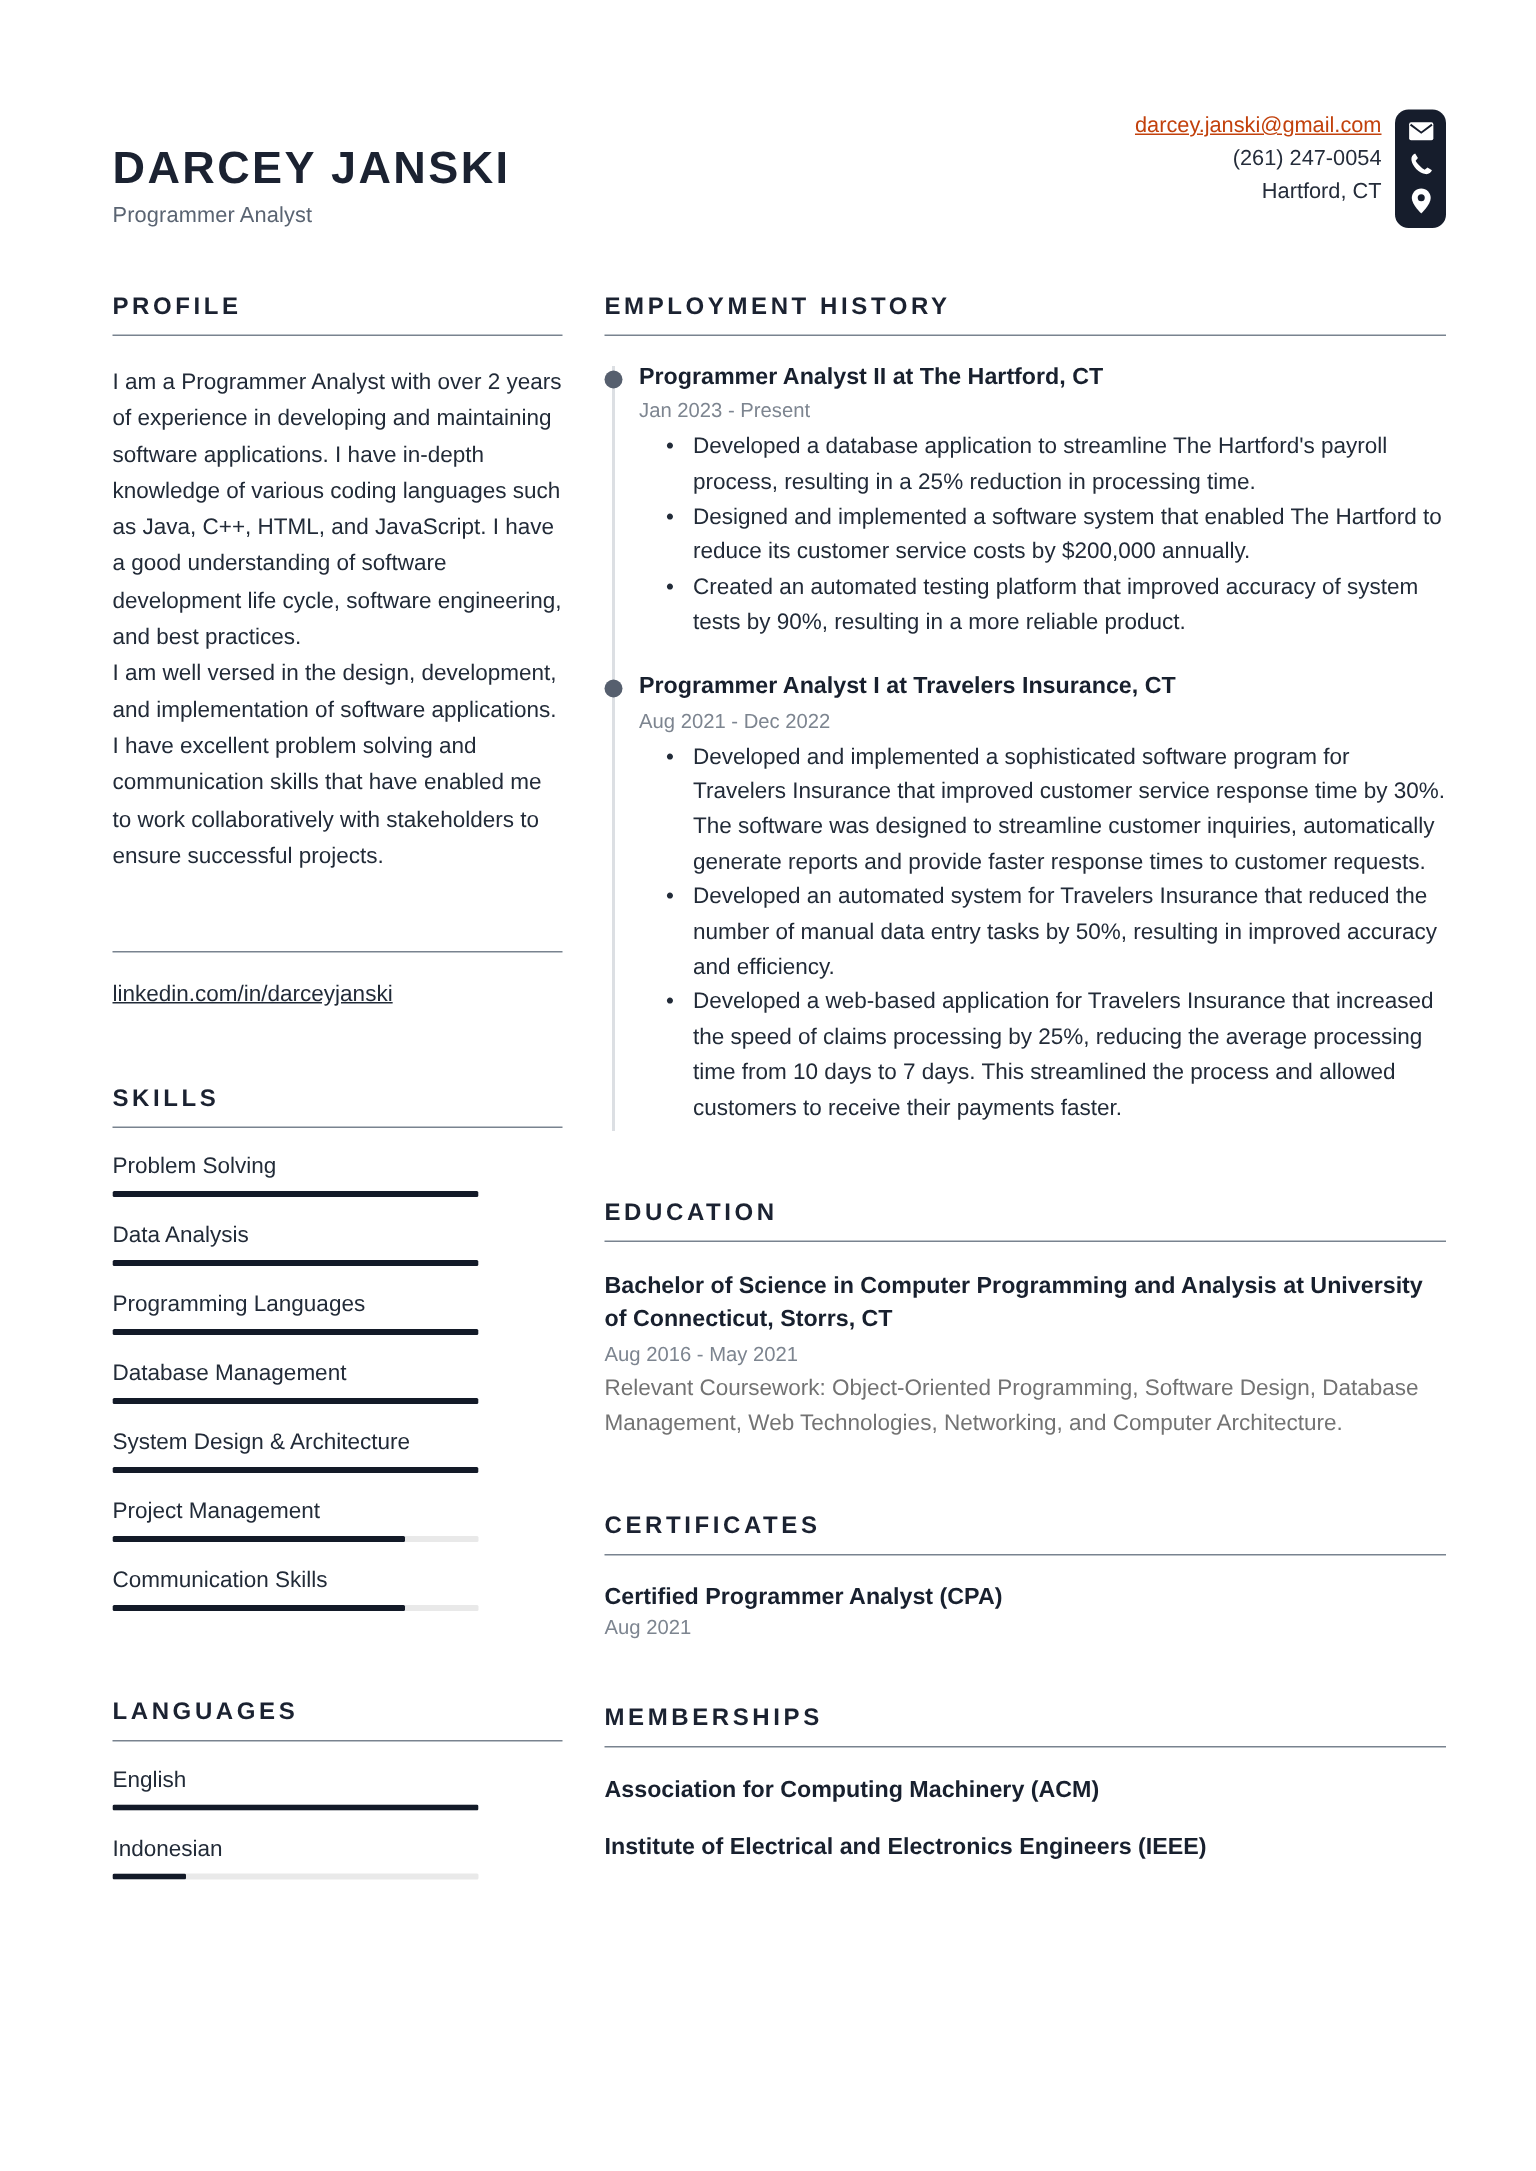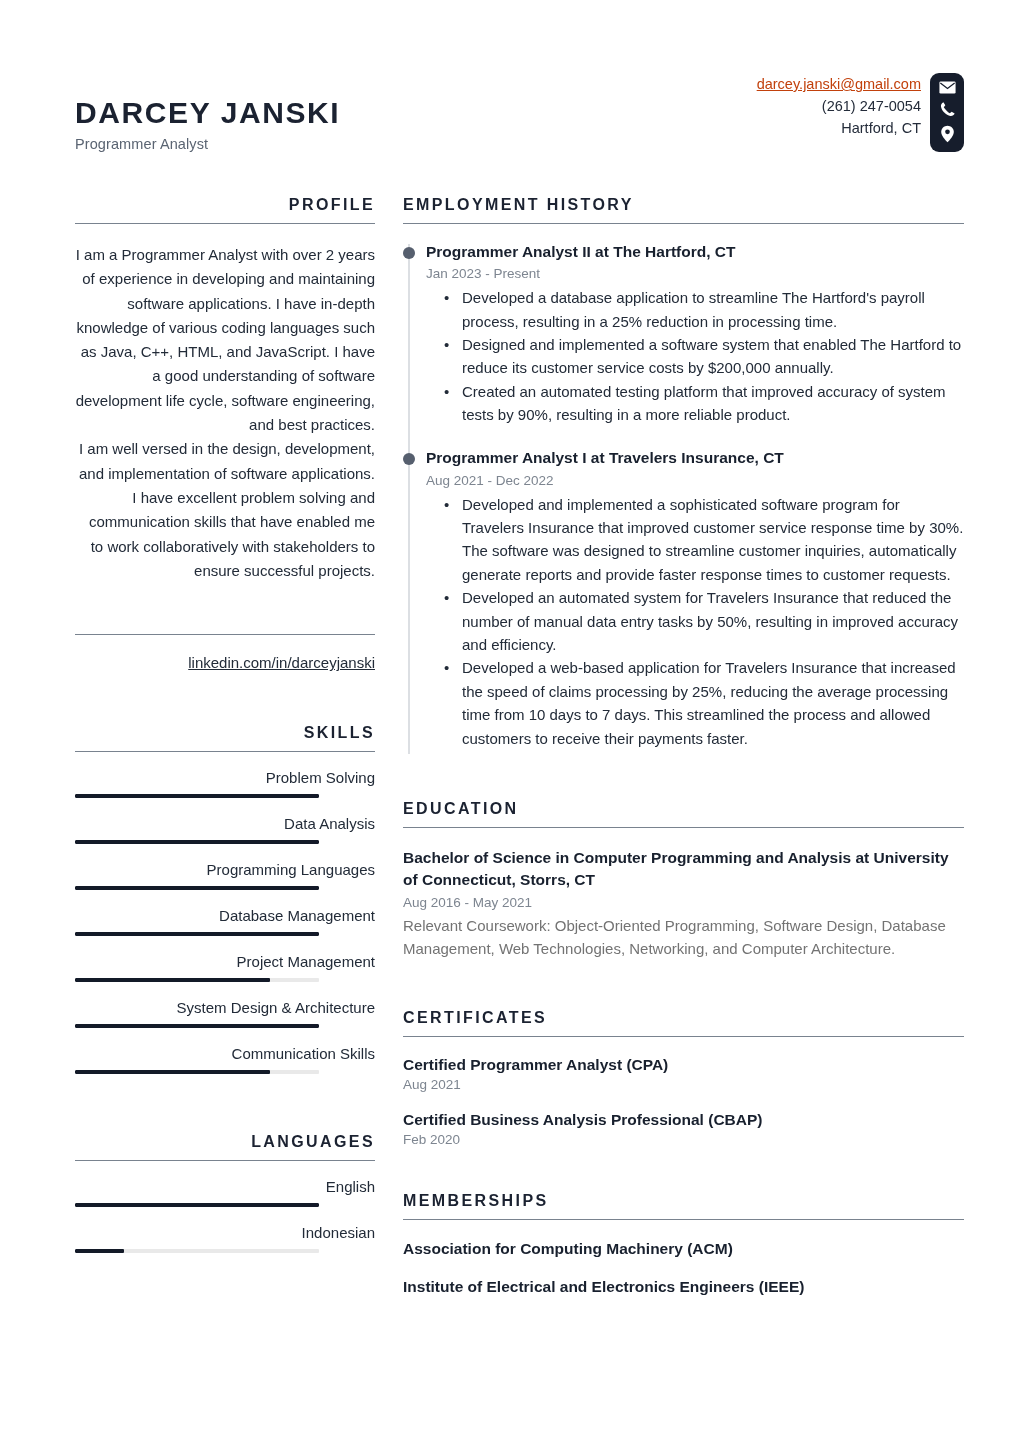--- a/index.html
+++ b/index.html
@@ -69,21 +69,21 @@
     align-items: center;
     gap: 7px;
   }
   .icon-strip svg { display: block; }
 
   
   .body-cols {
     display: flex;
     margin-top: 44px;
   }
-  .col-left { width: 300px; flex: 0 0 300px; text-align: right; }
+  .col-left { width: 300px; flex: 0 0 300px; }
   .col-right { flex: 1; padding-left: 28px; }
 
   
   .sec-title {
     font-size: 16px;
     font-weight: 700;
     letter-spacing: 2.4px;
     color: #1b2231;
     padding-bottom: 9px;
   }
@@ -308,29 +308,29 @@
                 <div class="bar-fill" style="width: 100%;"></div>
               </div>
             </div>
             <div class="bar-item">
               <div class="bar-label">Database Management</div>
               <div class="bar-track">
                 <div class="bar-fill" style="width: 100%;"></div>
               </div>
             </div>
             <div class="bar-item">
+              <div class="bar-label">System Design &amp; Architecture</div>
+              <div class="bar-track">
+                <div class="bar-fill" style="width: 100%;"></div>
+              </div>
+            </div>
+            <div class="bar-item">
               <div class="bar-label">Project Management</div>
               <div class="bar-track">
                 <div class="bar-fill" style="width: 80%;"></div>
-              </div>
-            </div>
-            <div class="bar-item">
-              <div class="bar-label">System Design &amp; Architecture</div>
-              <div class="bar-track">
-                <div class="bar-fill" style="width: 100%;"></div>
               </div>
             </div>
             <div class="bar-item">
               <div class="bar-label">Communication Skills</div>
               <div class="bar-track">
                 <div class="bar-fill" style="width: 80%;"></div>
               </div>
             </div>
           </div>
       </div>
@@ -398,24 +398,20 @@
       </div>
 
       <div class="section cert-wrap">
         <div class="sec-title">CERTIFICATES</div>
         <div class="sec-rule"></div>
         <div id="cert-list">
             <div class="cert-item">
               <div class="cert-name">Certified Programmer Analyst (CPA)</div>
               <div class="cert-date">Aug 2021</div>
             </div>
-            <div class="cert-item">
-              <div class="cert-name">Certified Business Analysis Professional (CBAP)</div>
-              <div class="cert-date">Feb 2020</div>
-            </div>
           </div>
       </div>
 
       <div class="section mem-wrap">
         <div class="sec-title">MEMBERSHIPS</div>
         <div class="sec-rule"></div>
         <div id="mem-list">
             <div class="mem-item">Association for Computing Machinery (ACM)</div>
             <div class="mem-item">Institute of Electrical and Electronics Engineers (IEEE)</div>
           </div>

